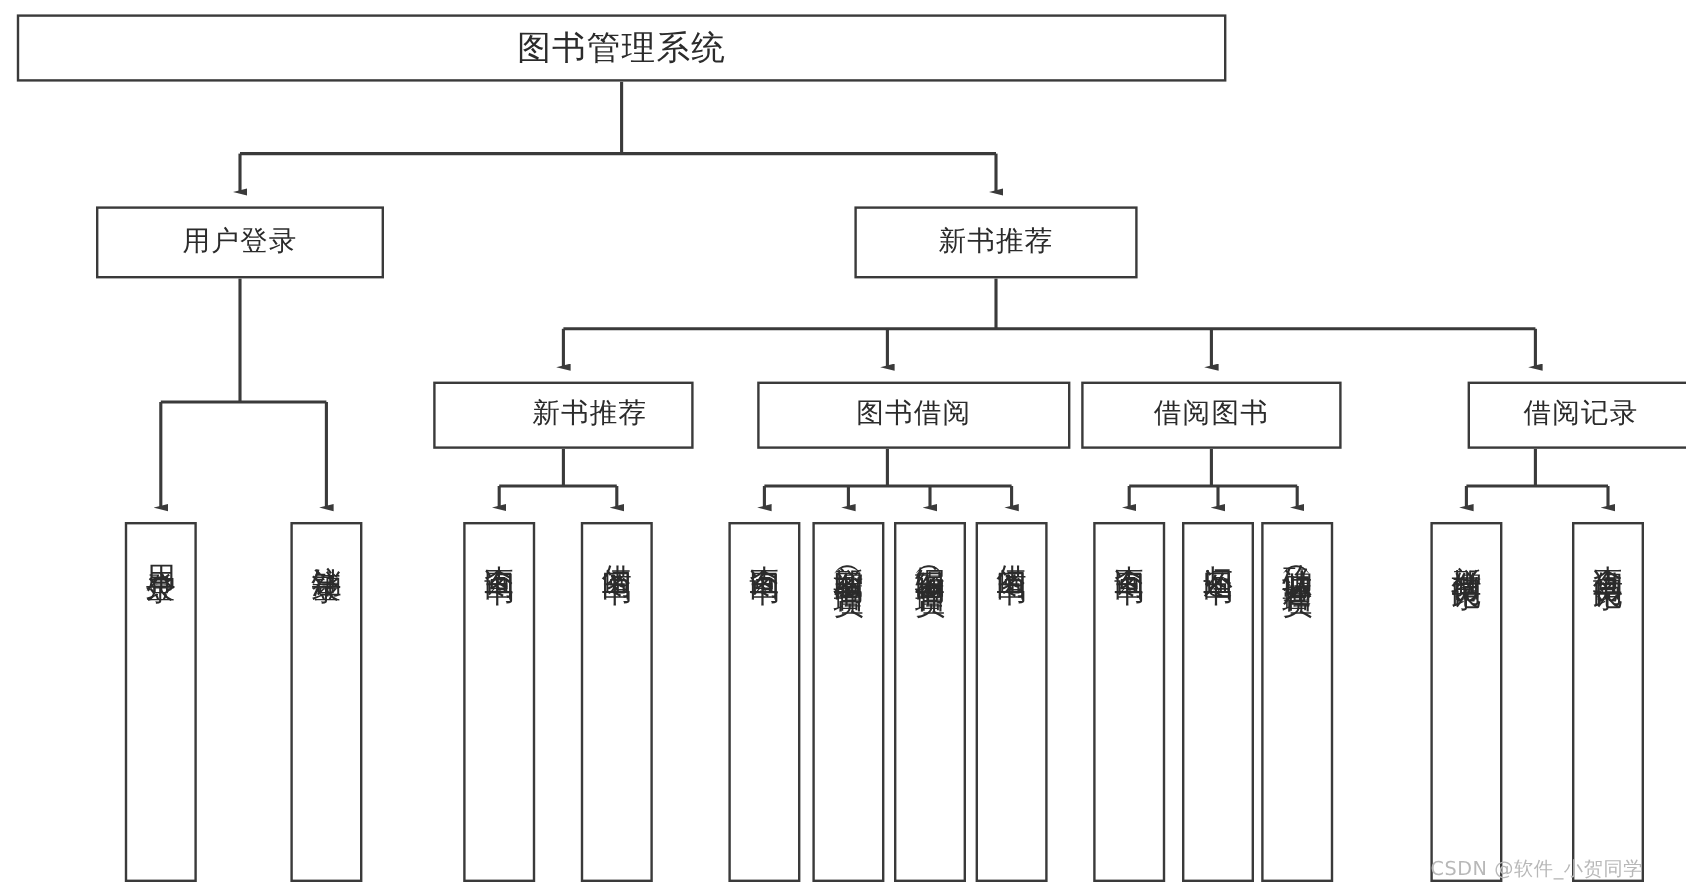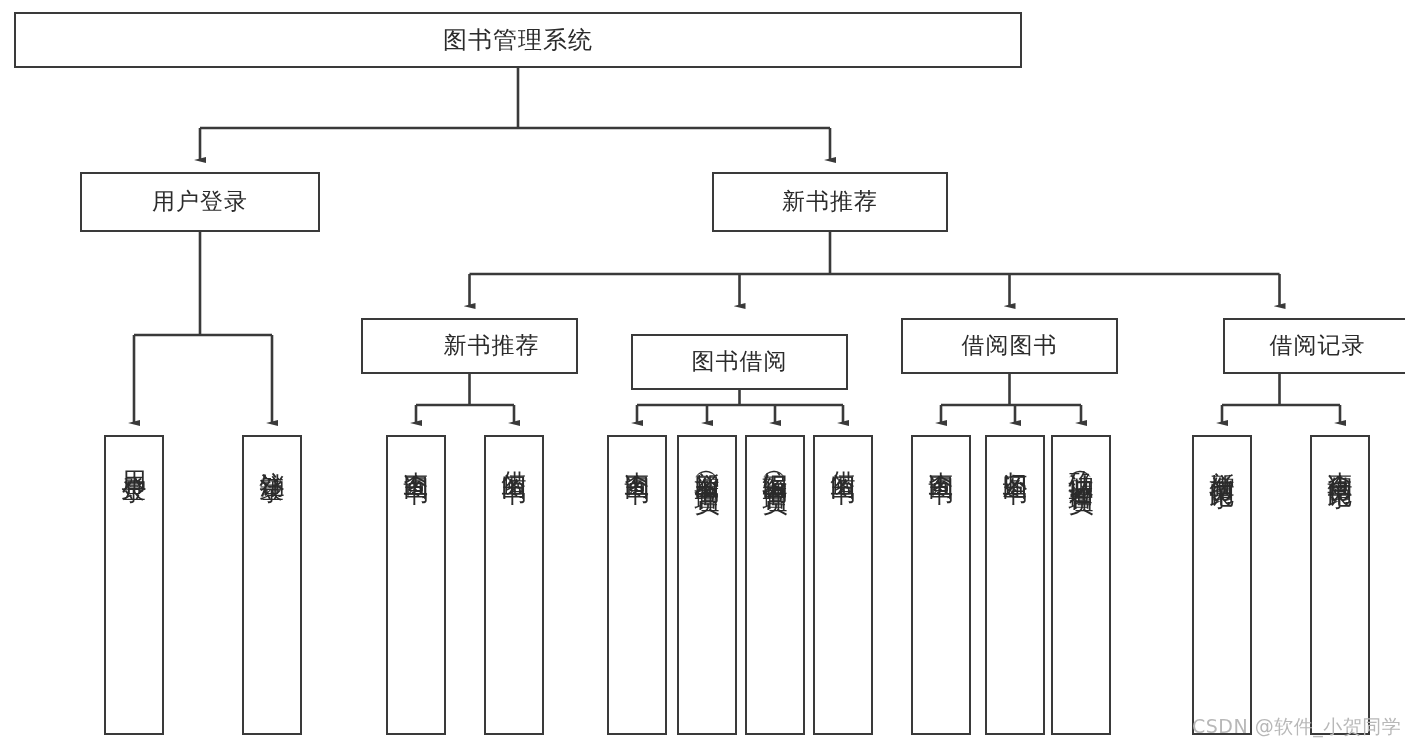--- a/index.html
+++ b/index.html
@@ -42,39 +42,39 @@
     line-height: 1.18;
     color: #2b2b2b;
   }
   
   .node.horiz .node-label {
     font-size: 23px;
     letter-spacing: 1px;
     writing-mode: horizontal-tb;
   }
   .node.root .node-label {
-    font-size: 24px;
+    font-size: 28px;
   }
   
   .node.leaf {
     align-items: flex-start;
     justify-content: center;
     padding-top: 14px;
   }
   .node.leaf .node-label {
     writing-mode: vertical-rl;
     text-orientation: upright;
     font-size: 25px;
     line-height: 1.0;
     letter-spacing: 3px;
     white-space: nowrap;
   }
   .watermark {
     position: absolute;
-    font-size: 19px;
+    font-size: 16px;
     color: #b8b8b8;
     white-space: nowrap;
     letter-spacing: 0.5px;
     user-select: none;
   }
 </style>
 </head>
 <body>
 
 <div id="diagram-root">
@@ -128,21 +128,21 @@
       </div>
       <div class="node horiz" style="left: 80px; top: 172px; width: 240px; height: 60px;">
         <span class="node-label">用户登录</span>
       </div>
       <div class="node horiz" style="left: 712px; top: 172px; width: 236px; height: 60px;">
         <span class="node-label">新书推荐</span>
       </div>
       <div class="node horiz" style="left: 361px; top: 318px; width: 217px; height: 56px; padding-left: 44px;">
         <span class="node-label">新书推荐</span>
       </div>
-      <div class="node horiz" style="left: 631px; top: 334px; width: 217px; height: 56px;">
+      <div class="node horiz" style="left: 631px; top: 318px; width: 261px; height: 56px;">
         <span class="node-label">图书借阅</span>
       </div>
       <div class="node horiz" style="left: 901px; top: 318px; width: 217px; height: 56px;">
         <span class="node-label">借阅图书</span>
       </div>
       <div class="node horiz" style="left: 1223px; top: 318px; width: 189px; height: 56px;">
         <span class="node-label">借阅记录</span>
       </div>
       <div class="node leaf" style="left: 104px; top: 435px; width: 60px; height: 300px;">
         <span class="node-label">用户登录</span>

